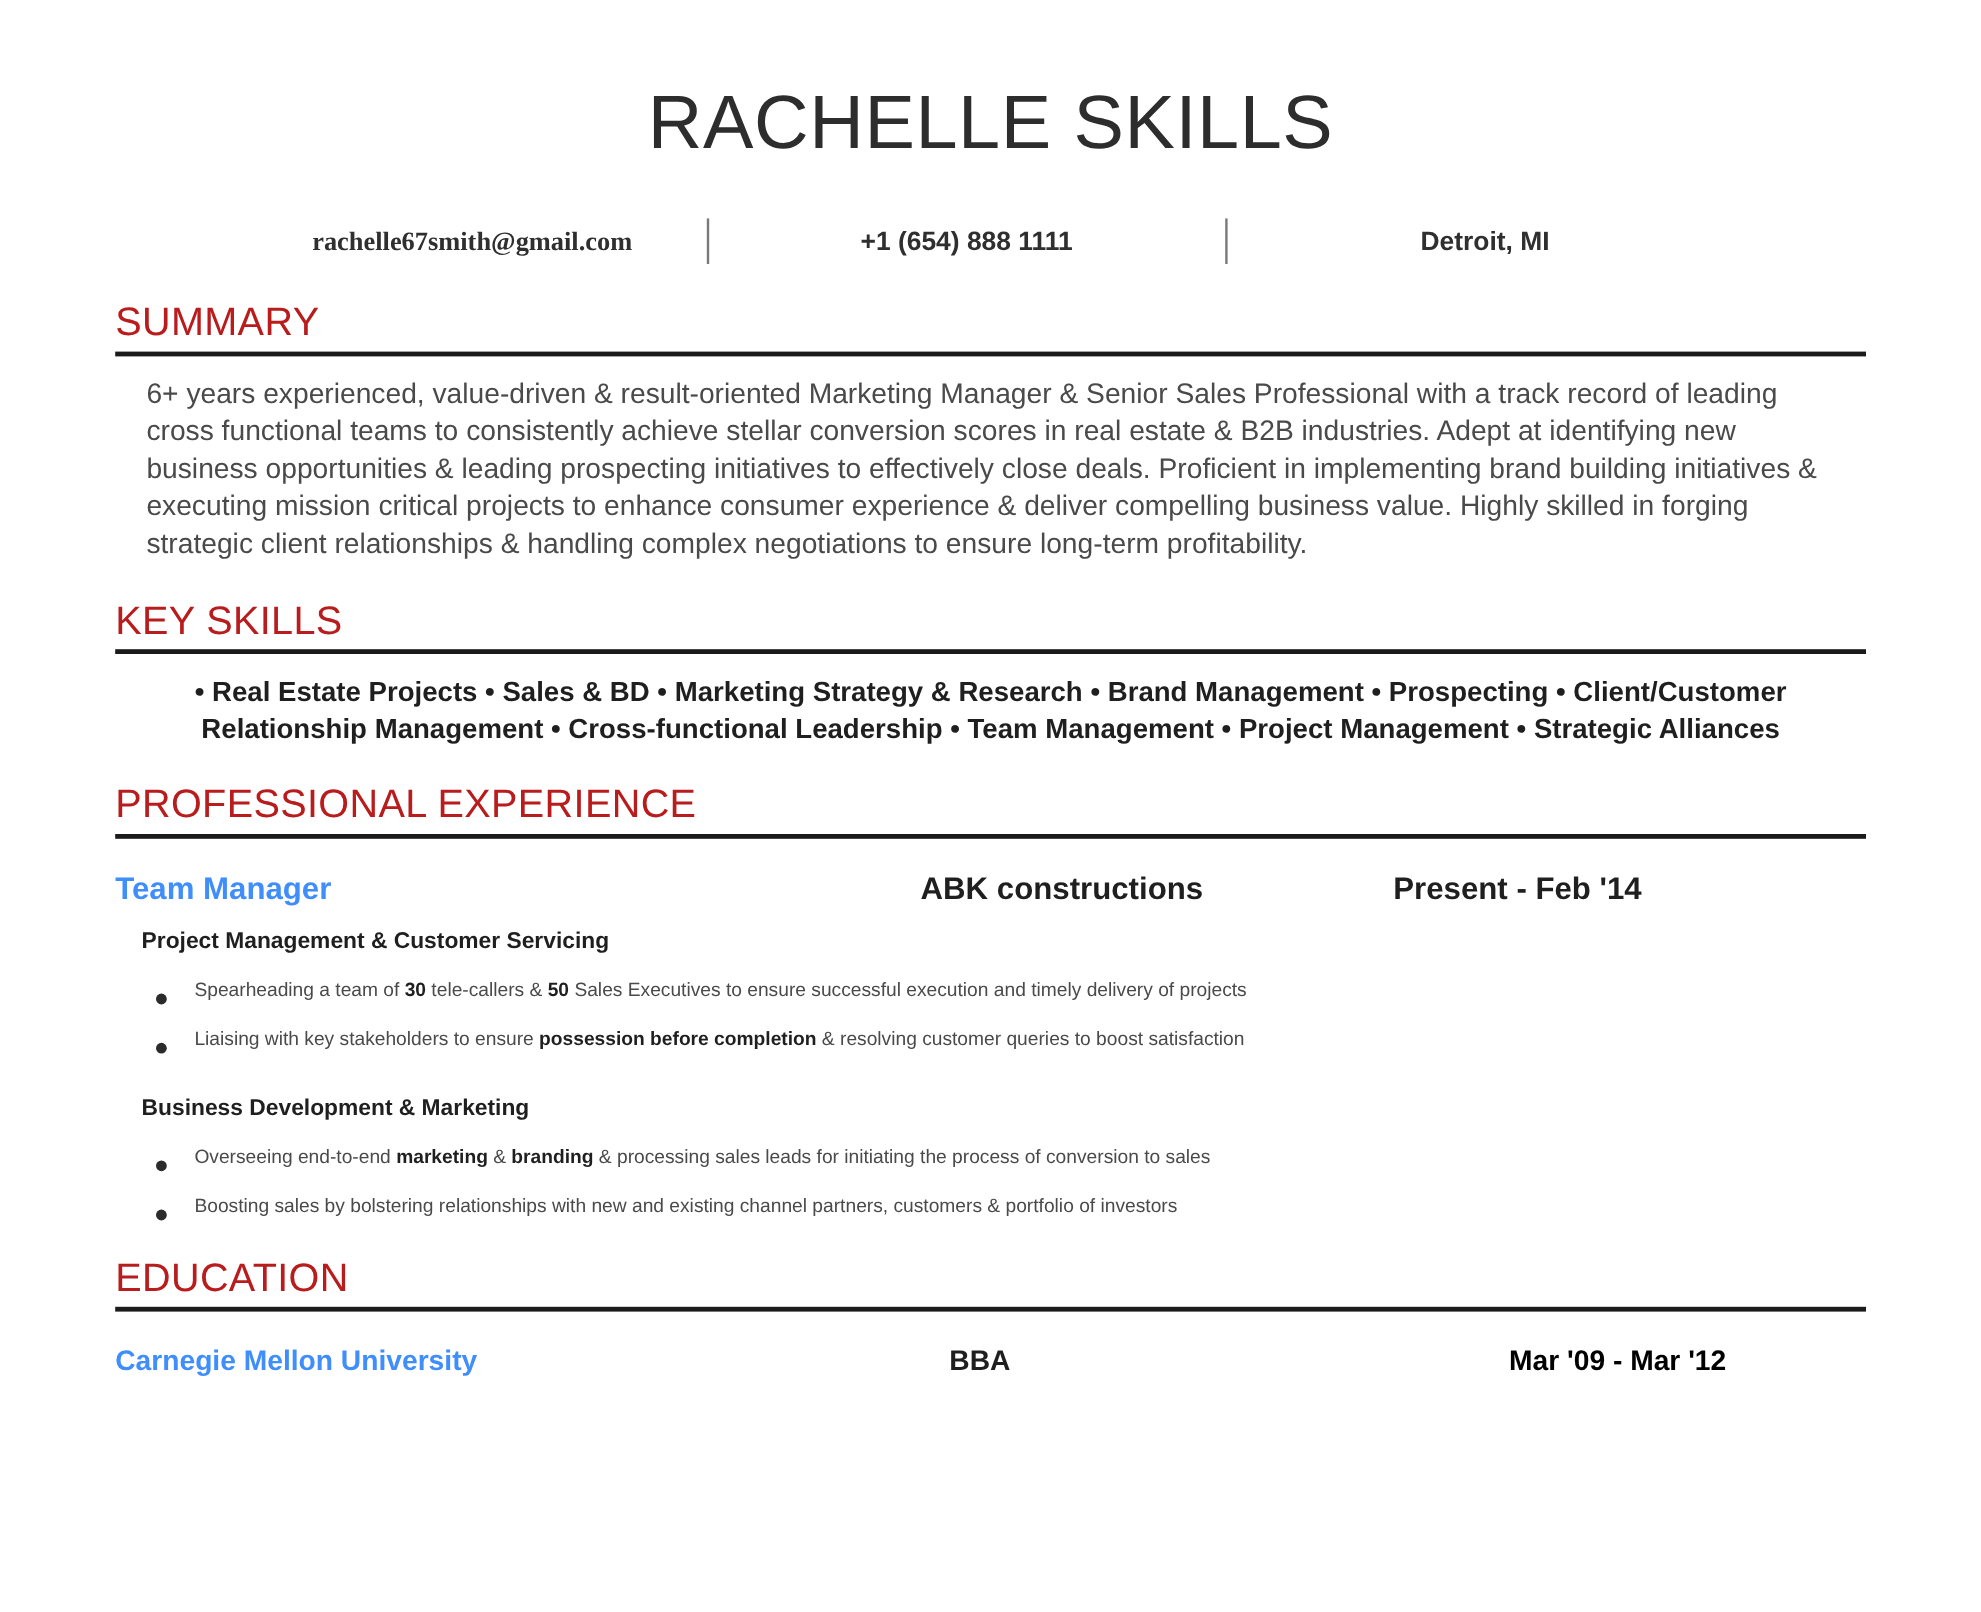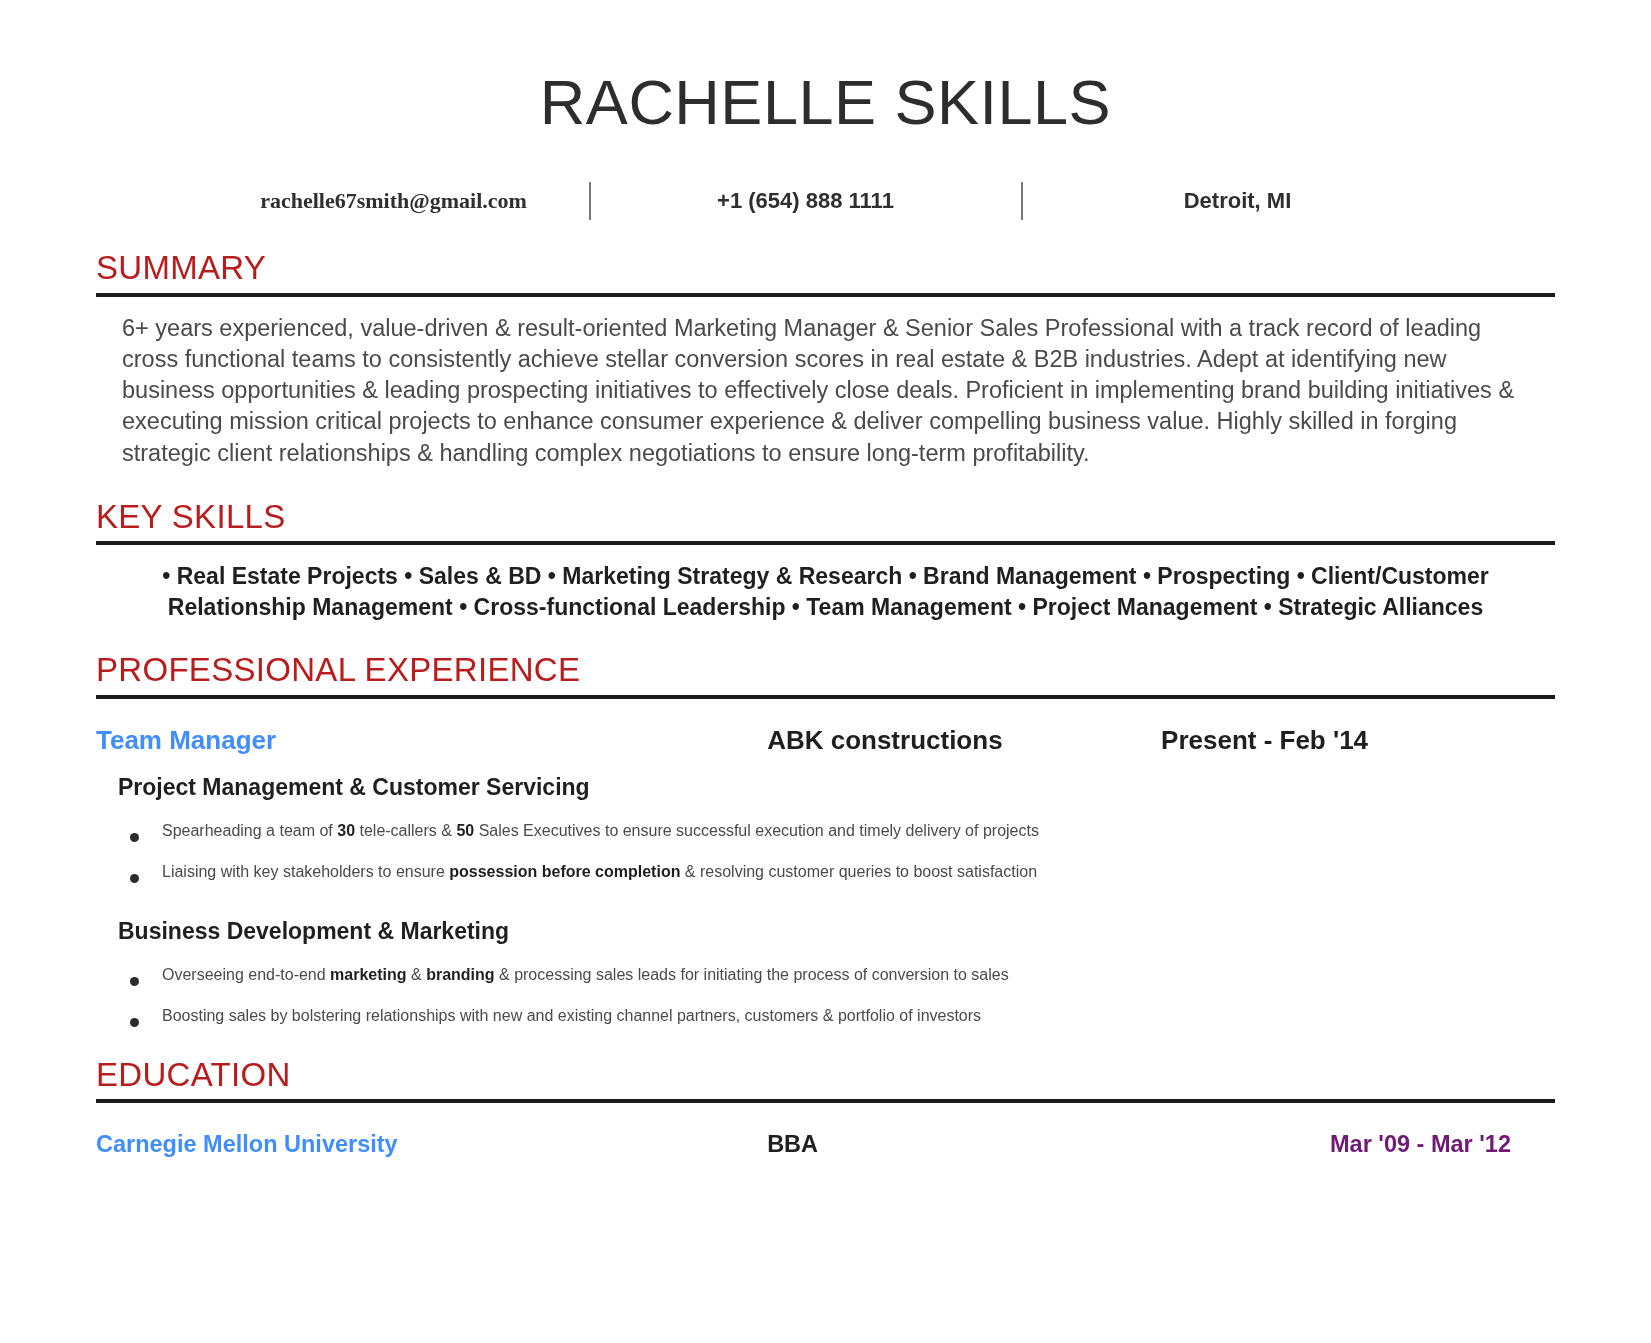--- a/index.html
+++ b/index.html
@@ -116,21 +116,21 @@
     flex: 1 1 auto;
     text-align: left;
     font-weight: bold;
     color: #1f1f1f;
     padding-right: 44px;
   }
 
   .subhead {
     margin-top: 18px;
     padding-left: 22px;
-    font-size: 23px;
+    font-size: 19px;
     font-weight: bold;
     color: #1f1f1f;
   }
   ul.bullets {
     margin: 4px 0 0 0;
     padding-left: 22px;
     list-style: none;
   }
   ul.bullets li {
     position: relative;
@@ -165,26 +165,27 @@
   .edu-school {
     flex: 0 0 46%;
     color: #3f8efc;
     font-weight: bold;
   }
   .edu-degree {
     flex: 0 0 27%;
     text-align: left;
     font-weight: bold;
     color: #1f1f1f;
+    margin-left: 24px;
   }
   .edu-dates {
     flex: 1 1 auto;
-    text-align: right;
-    font-weight: bold;
-    color: #701a75;
+    text-align: center;
+    font-weight: bold;
+    color: #000000;
     padding-right: 44px;
   }
 </style>
 </head>
 <body>
 
 <div class="page">
 
   <div>
     <div class="name">RACHELLE SKILLS</div>

